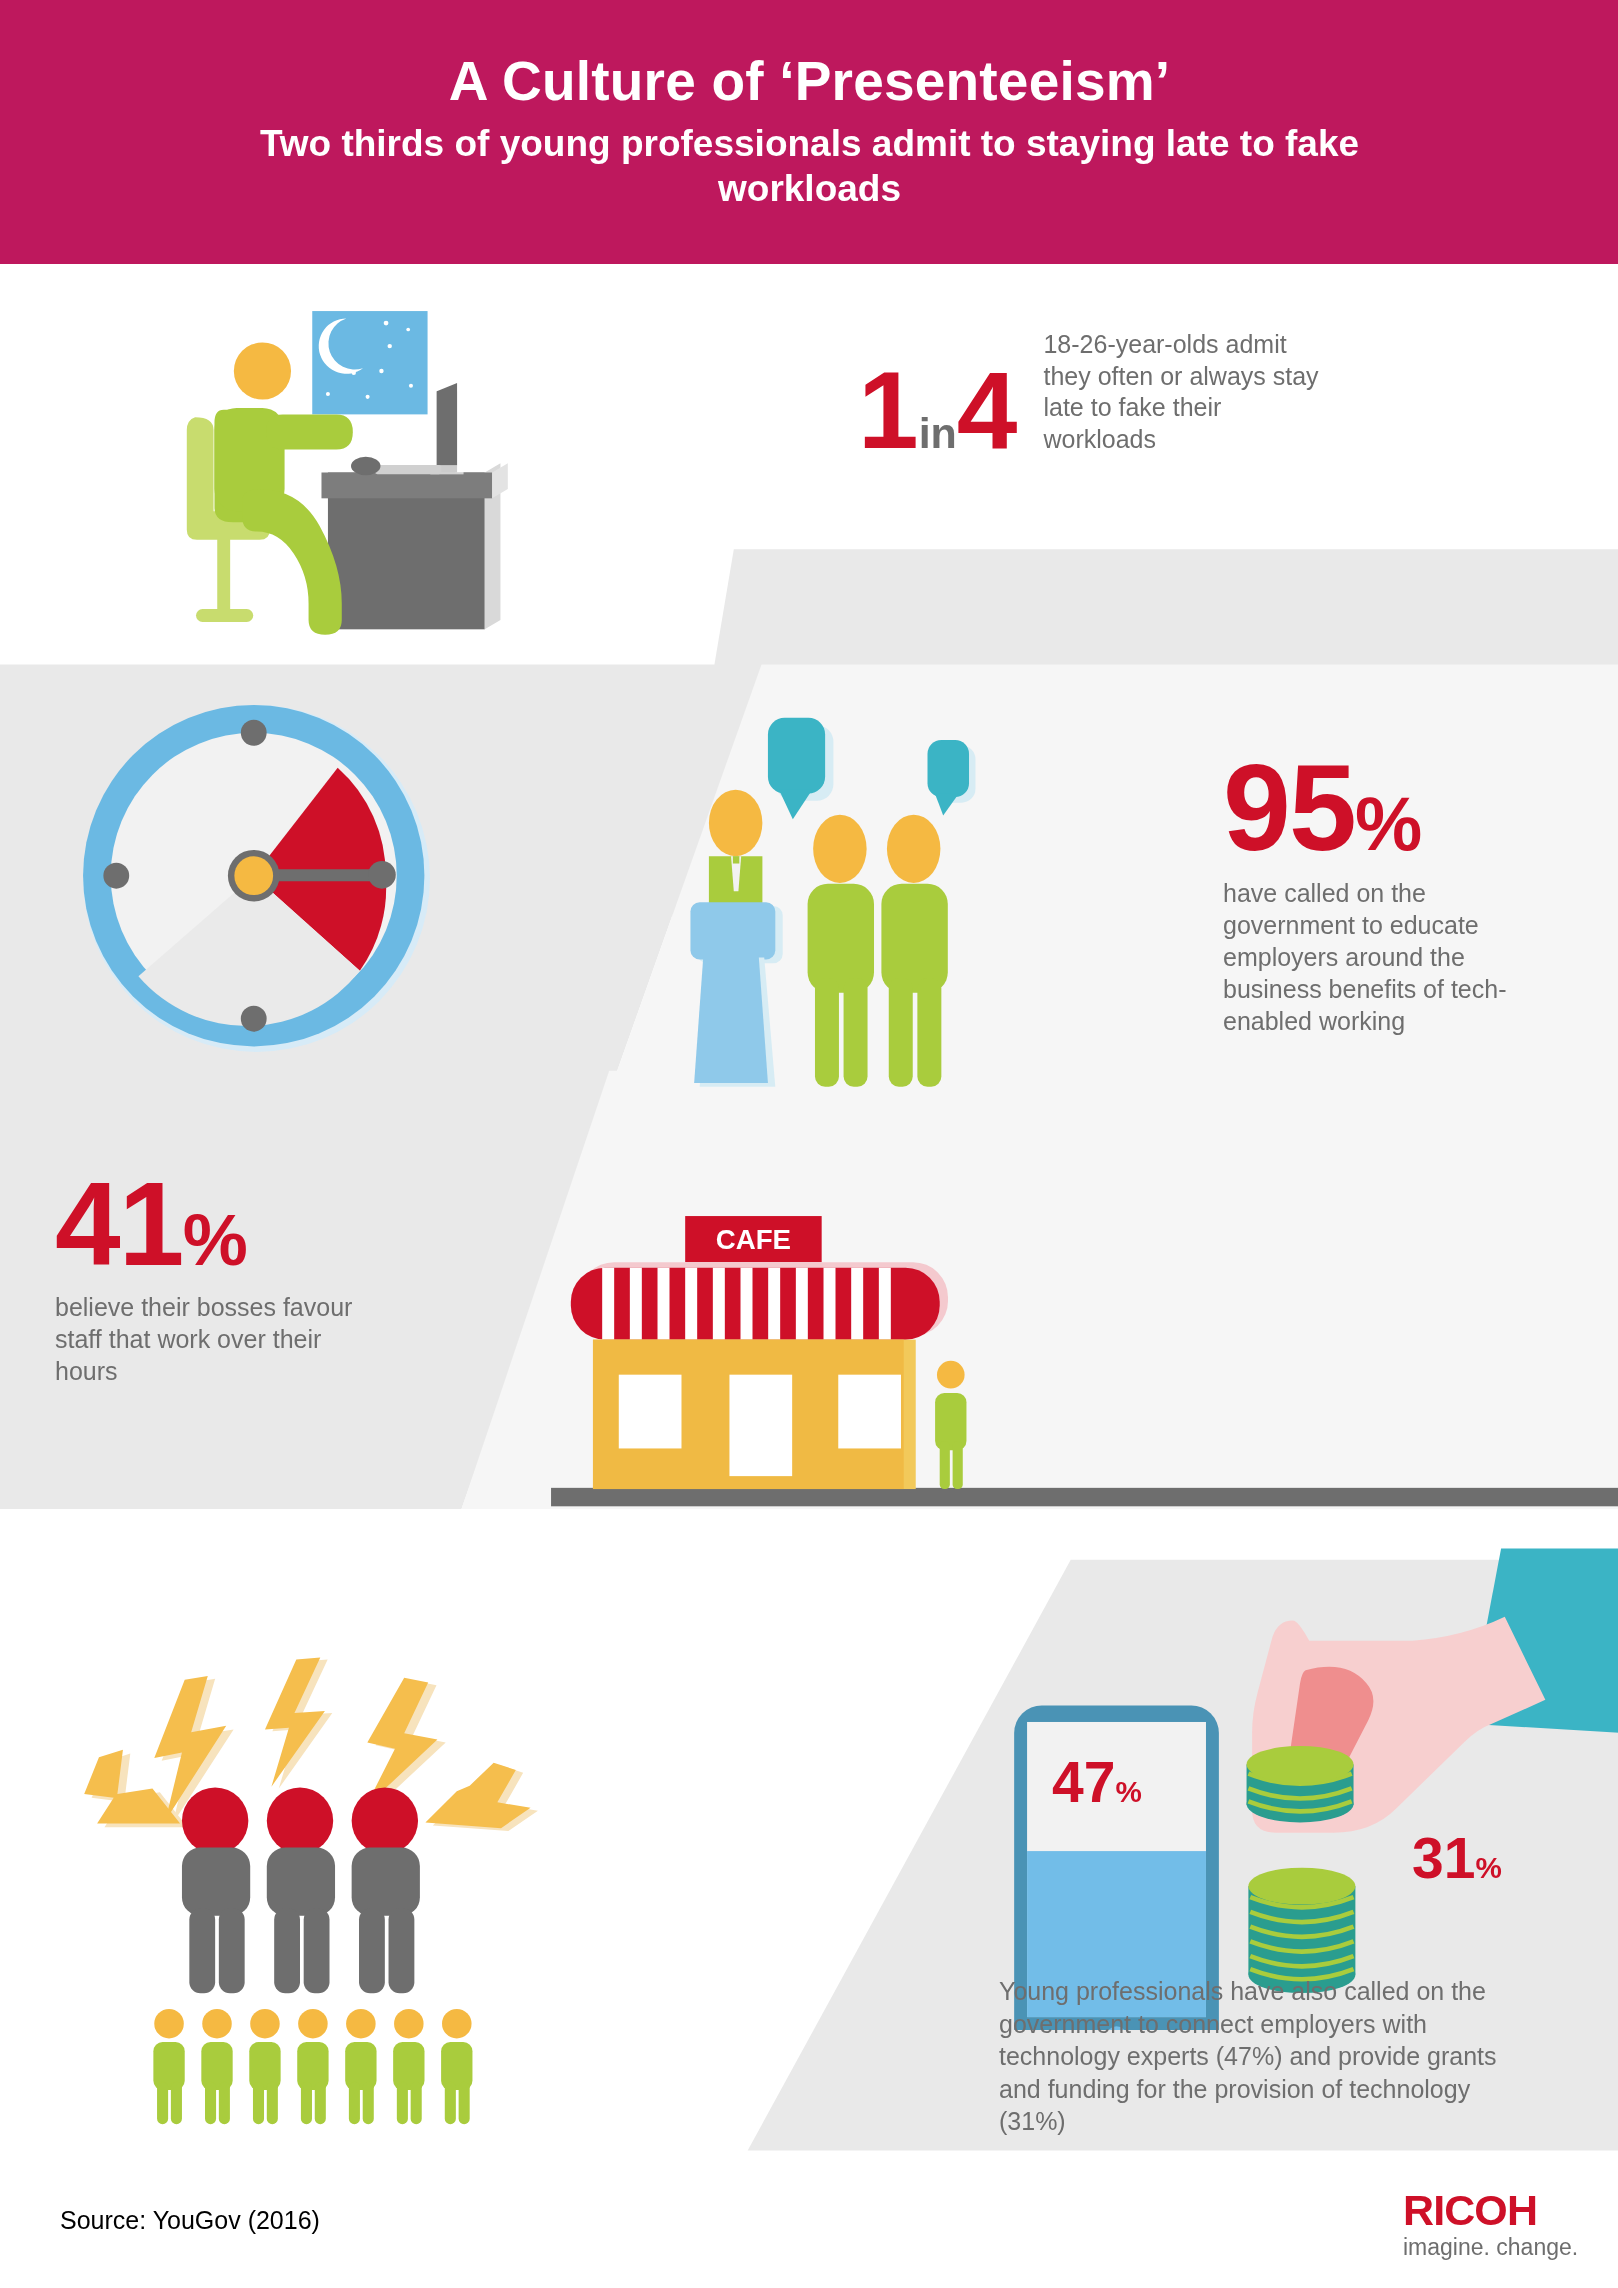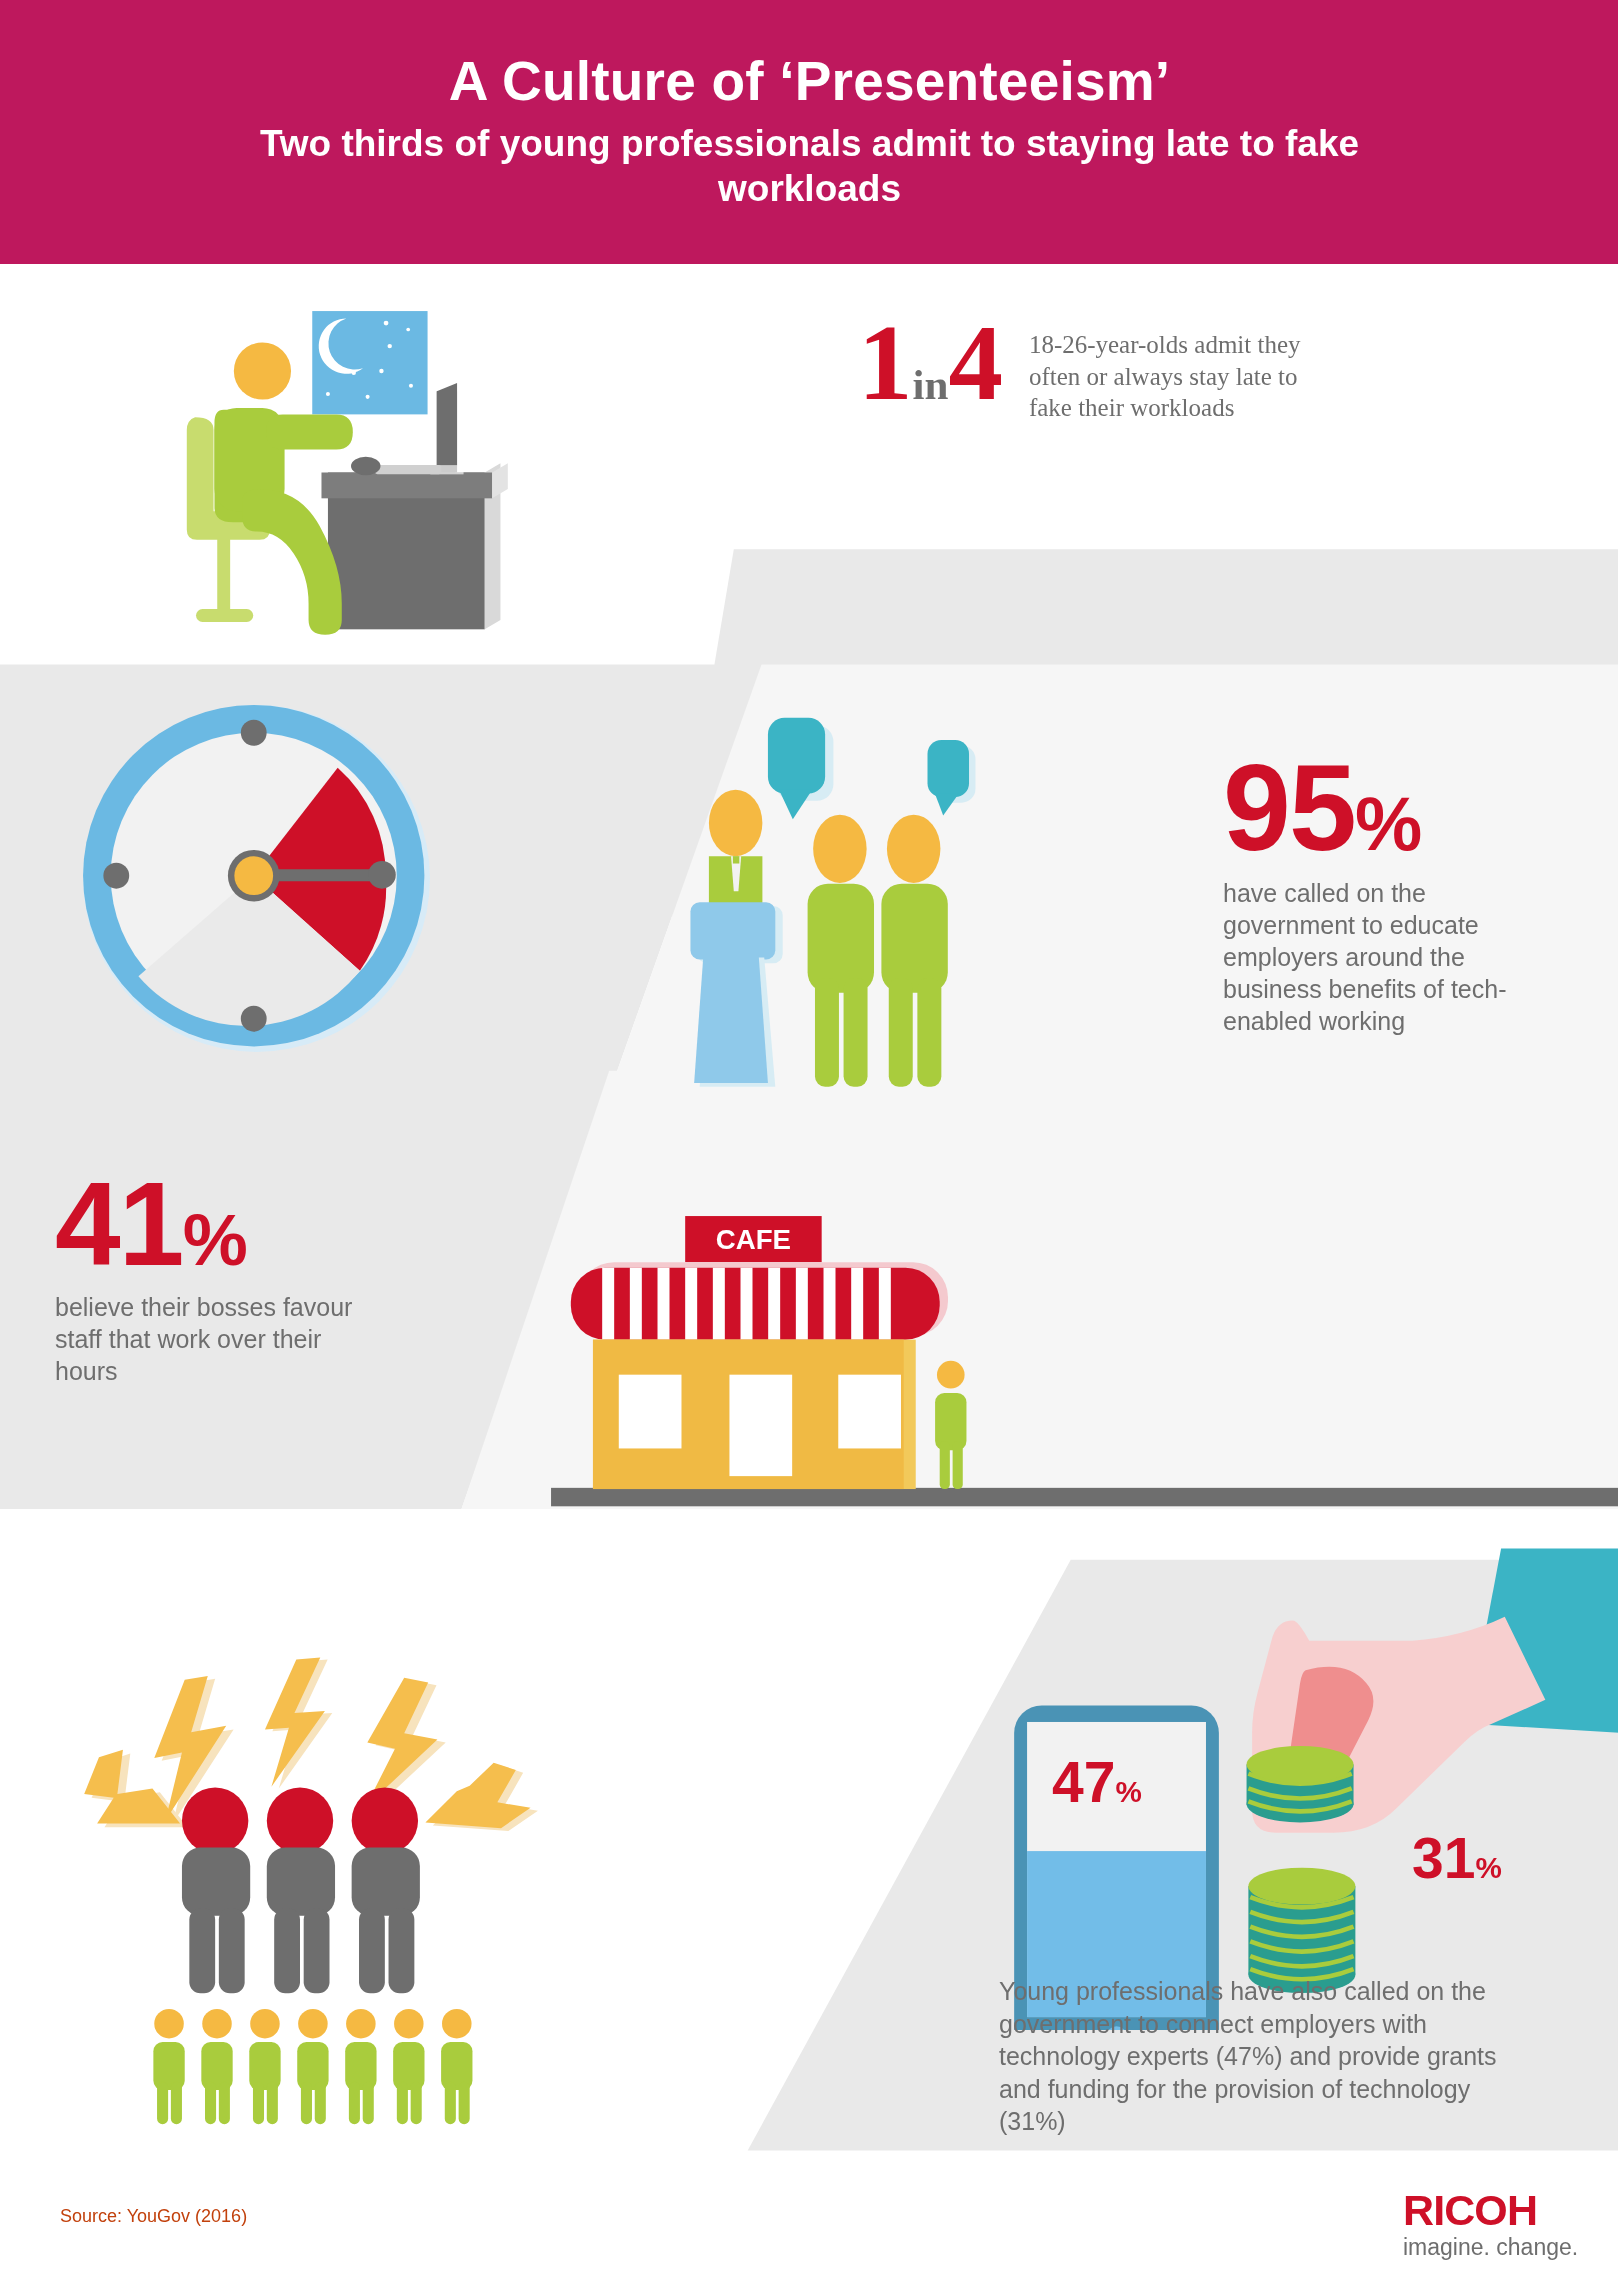--- a/index.html
+++ b/index.html
@@ -14,21 +14,21 @@
 
   
   .bg{position:absolute;left:0;top:0;width:1619px;height:2289px;z-index:0;}
 
   
   .big-pct{color:#ce1028;font-weight:bold;line-height:.85;letter-spacing:-1.8px;white-space:nowrap;}
   .big-pct .sym{font-size:.62em;letter-spacing:0;}
   .body-txt{color:#6e6e6e;line-height:1.28;}
 
   
-  .oneinfour{position:absolute;left:930;top:318px;z-index:5;display:flex;align-items:flex-start;font-family:Liberation Serif, serif;}
+  .oneinfour{position:absolute;left:930;top:318px;z-index:5;display:flex;align-items:flex-end;}
   .oif-num{color:#ce1028;font-size:109px;font-weight:bold;line-height:.82;white-space:nowrap;}
   .oif-in{color:#6e6e6e;font-size:43px;font-weight:bold;}
   .oif-text{margin-left:26px;margin-top:11px;font-size:25px;color:#6e6e6e;line-height:1.26;width:295px;}
 
   
   .stat{position:absolute;z-index:6;}
   .stat .num{display:block;}
   .stat .cap{display:block;margin-top:16.6px;font-size:25px;}
 
   #stat58{left:1223px;top:757px;width:332px;}
@@ -37,21 +37,21 @@
   #stat41 .num{font-size:118px;}
   #stat39{left:1100px;top:1154px;width:332px;}
   #stat39 .num{font-size:118px;}
   #stat30{left:563px;top:1620px;width:351px;}
   #stat30 .num{font-size:118px;}
 
   
   .bottom-cap{position:absolute;left:999px;top:1975px;width:517px;font-size:25px;color:#6e6e6e;line-height:1.3;z-index:6;}
 
   
-  .source{position:absolute;left:60px;top:2206px;font-size:18px;color:#c2410c;z-index:6;}
+  .source{position:absolute;left:60px;top:2206px;font-size:25px;color:#000000;z-index:6;}
 
   
   .ricoh{position:absolute;left:1403px;top:2189px;z-index:6;text-align:left;}
   .ricoh .mark{color:#ce1028;font-size:43px;font-weight:bold;letter-spacing:-0.9px;line-height:1;font-family:"Liberation Sans",sans-serif;}
   .ricoh .tag{color:#6e6e6e;font-size:23px;line-height:1.1;margin-top:2.8px;}
 
   
   .tab47{position:absolute;left:1052px;top:1754px;z-index:8;color:#ce1028;font-weight:bold;font-size:57px;line-height:1;white-space:nowrap;}
   .tab47 .sym{font-size:.52em;}
   

